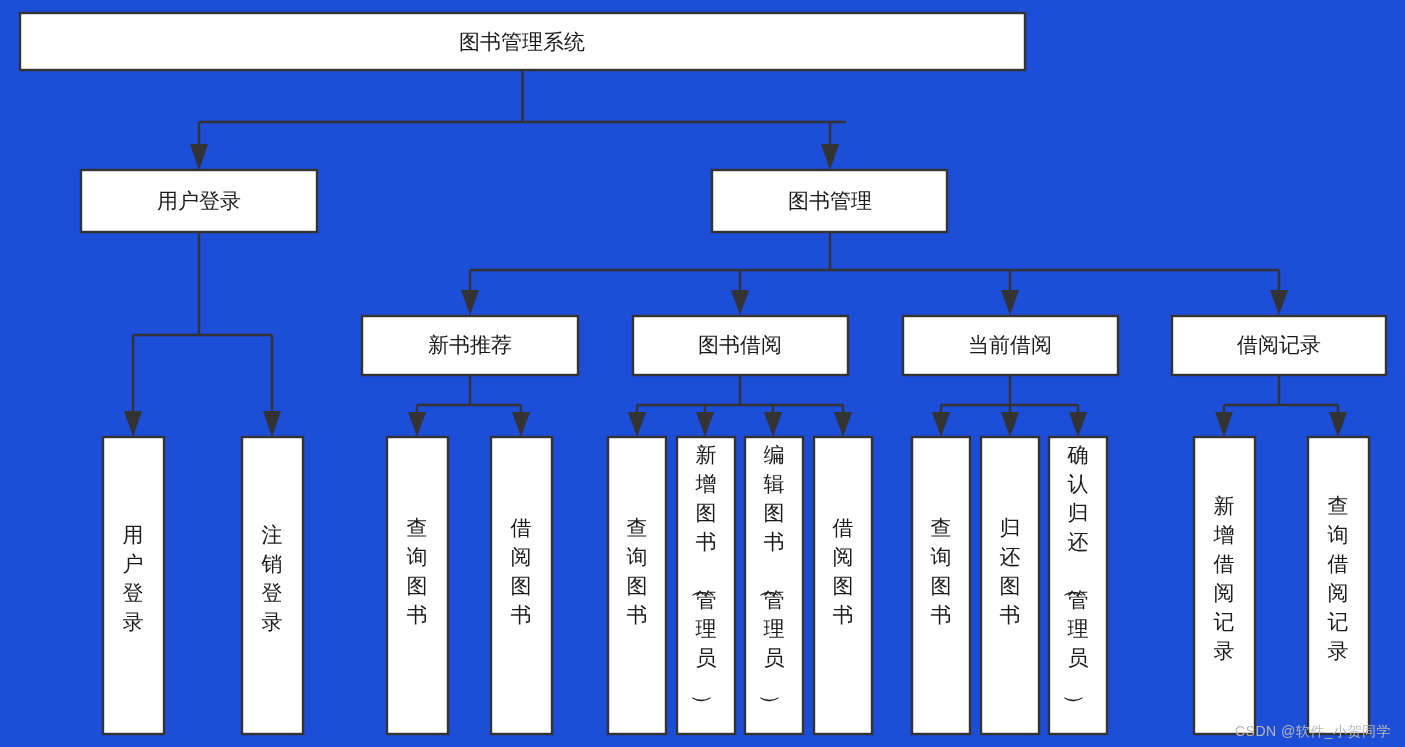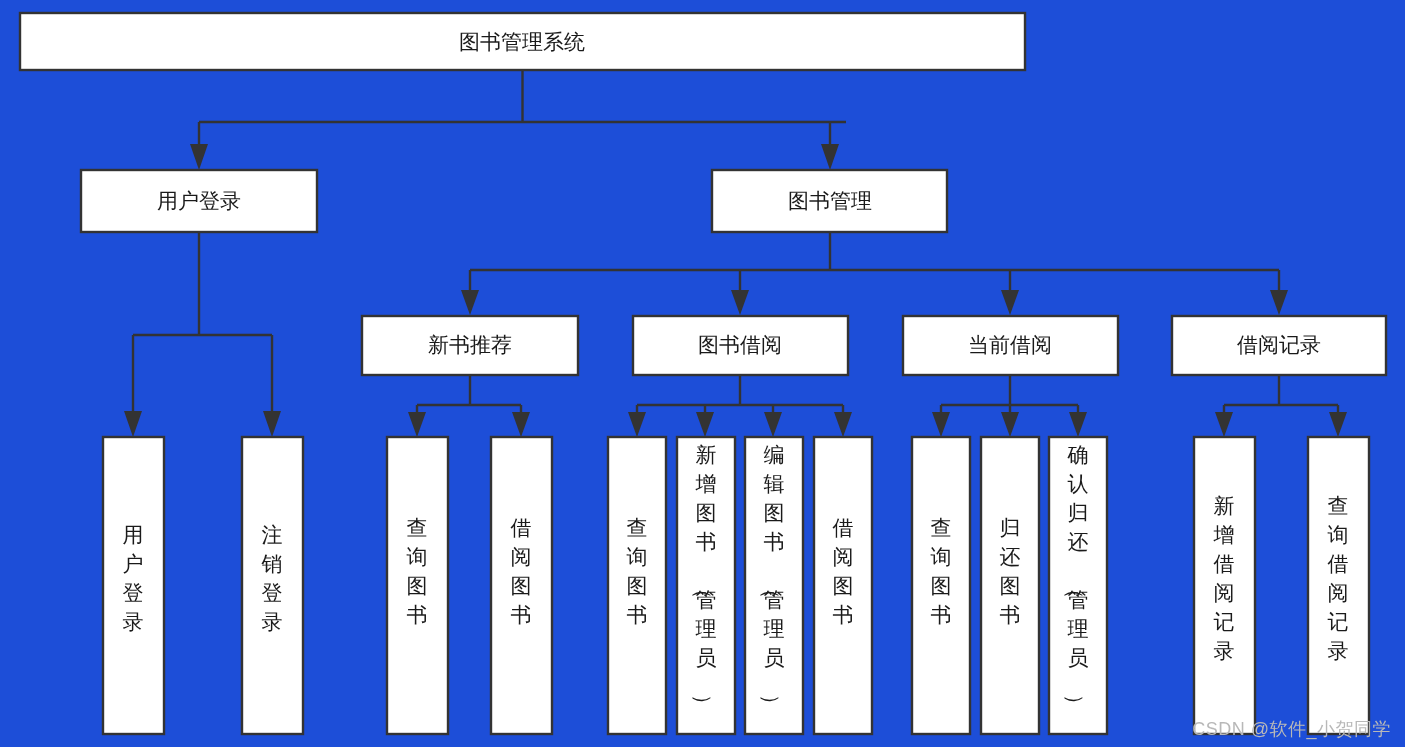--- a/index.html
+++ b/index.html
@@ -52,21 +52,21 @@
     font-family: "Liberation Sans", "DejaVu Sans", sans-serif;
     font-size: 21px;
     fill: #1a1a1a;
     text-anchor: middle;
   }
   .watermark {
     position: absolute;
     right: 14px;
     bottom: 6px;
     font-family: "Liberation Sans", "DejaVu Sans", sans-serif;
-    font-size: 18px;
+    font-size: 14px;
     color: #b8b8b8;
     letter-spacing: 0.5px;
     white-space: nowrap;
     user-select: none;
   }
 </style>
 </head>
 <body>
 
 <div id="diagram-root">

